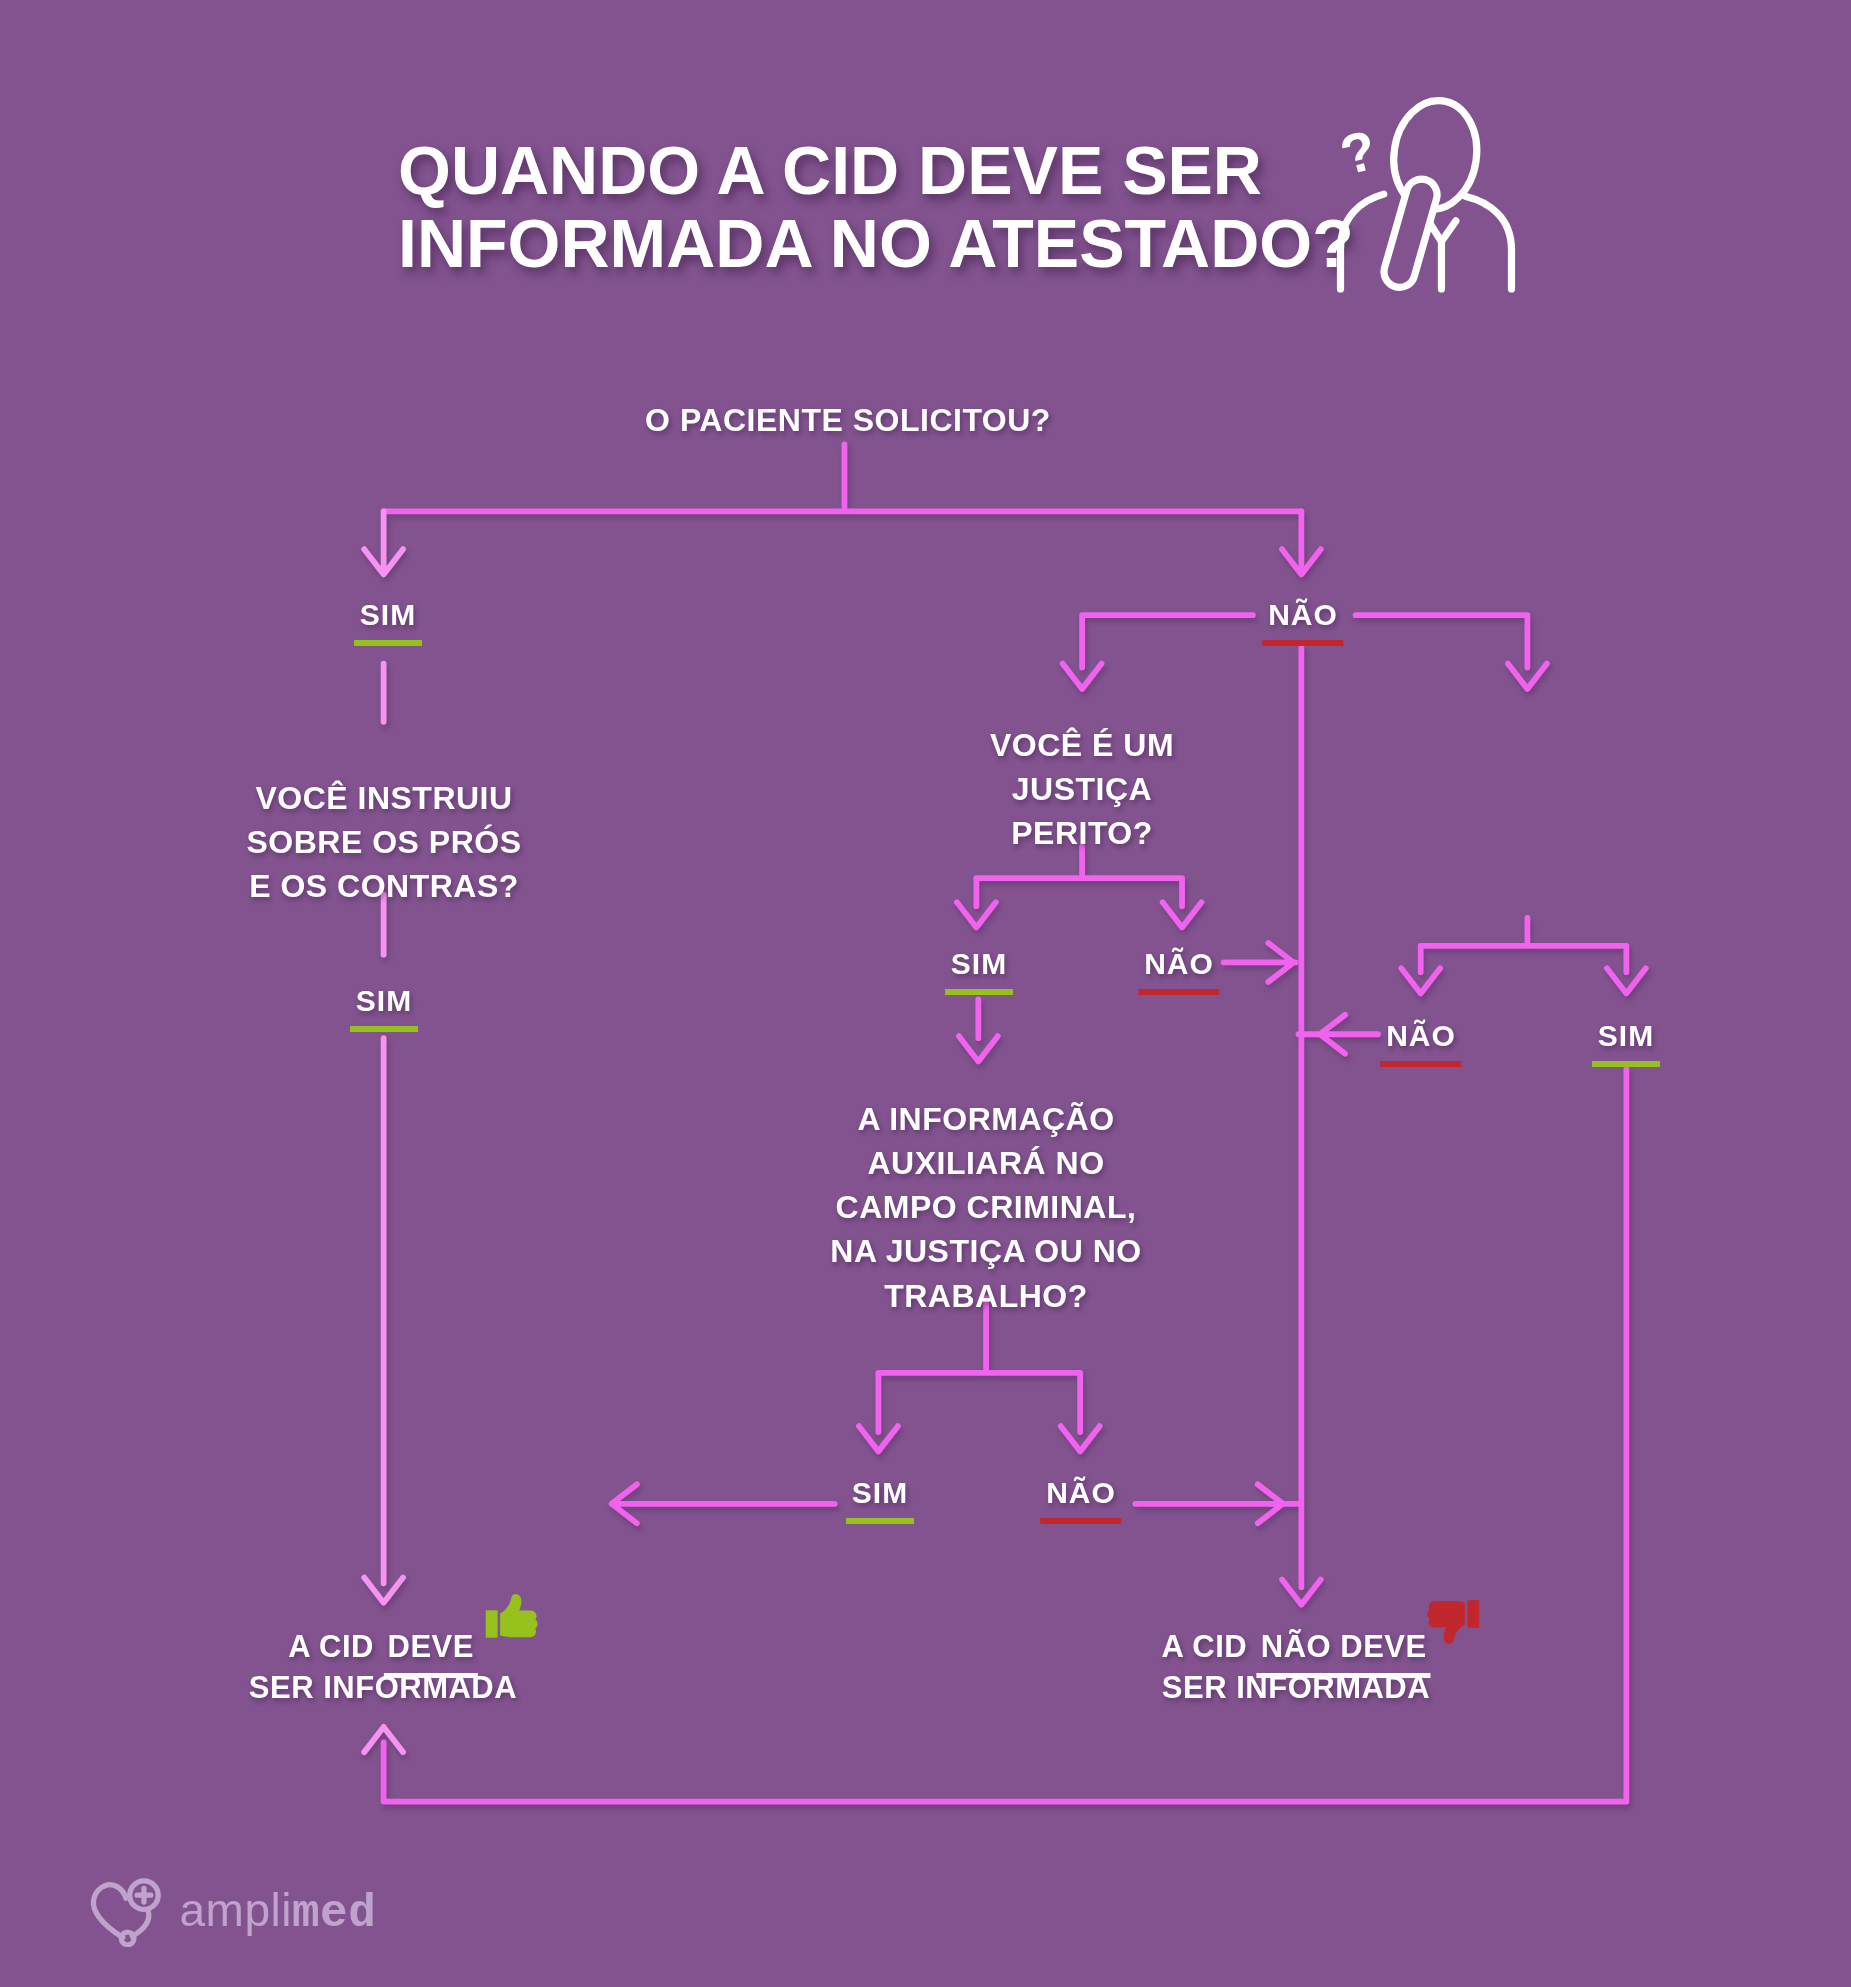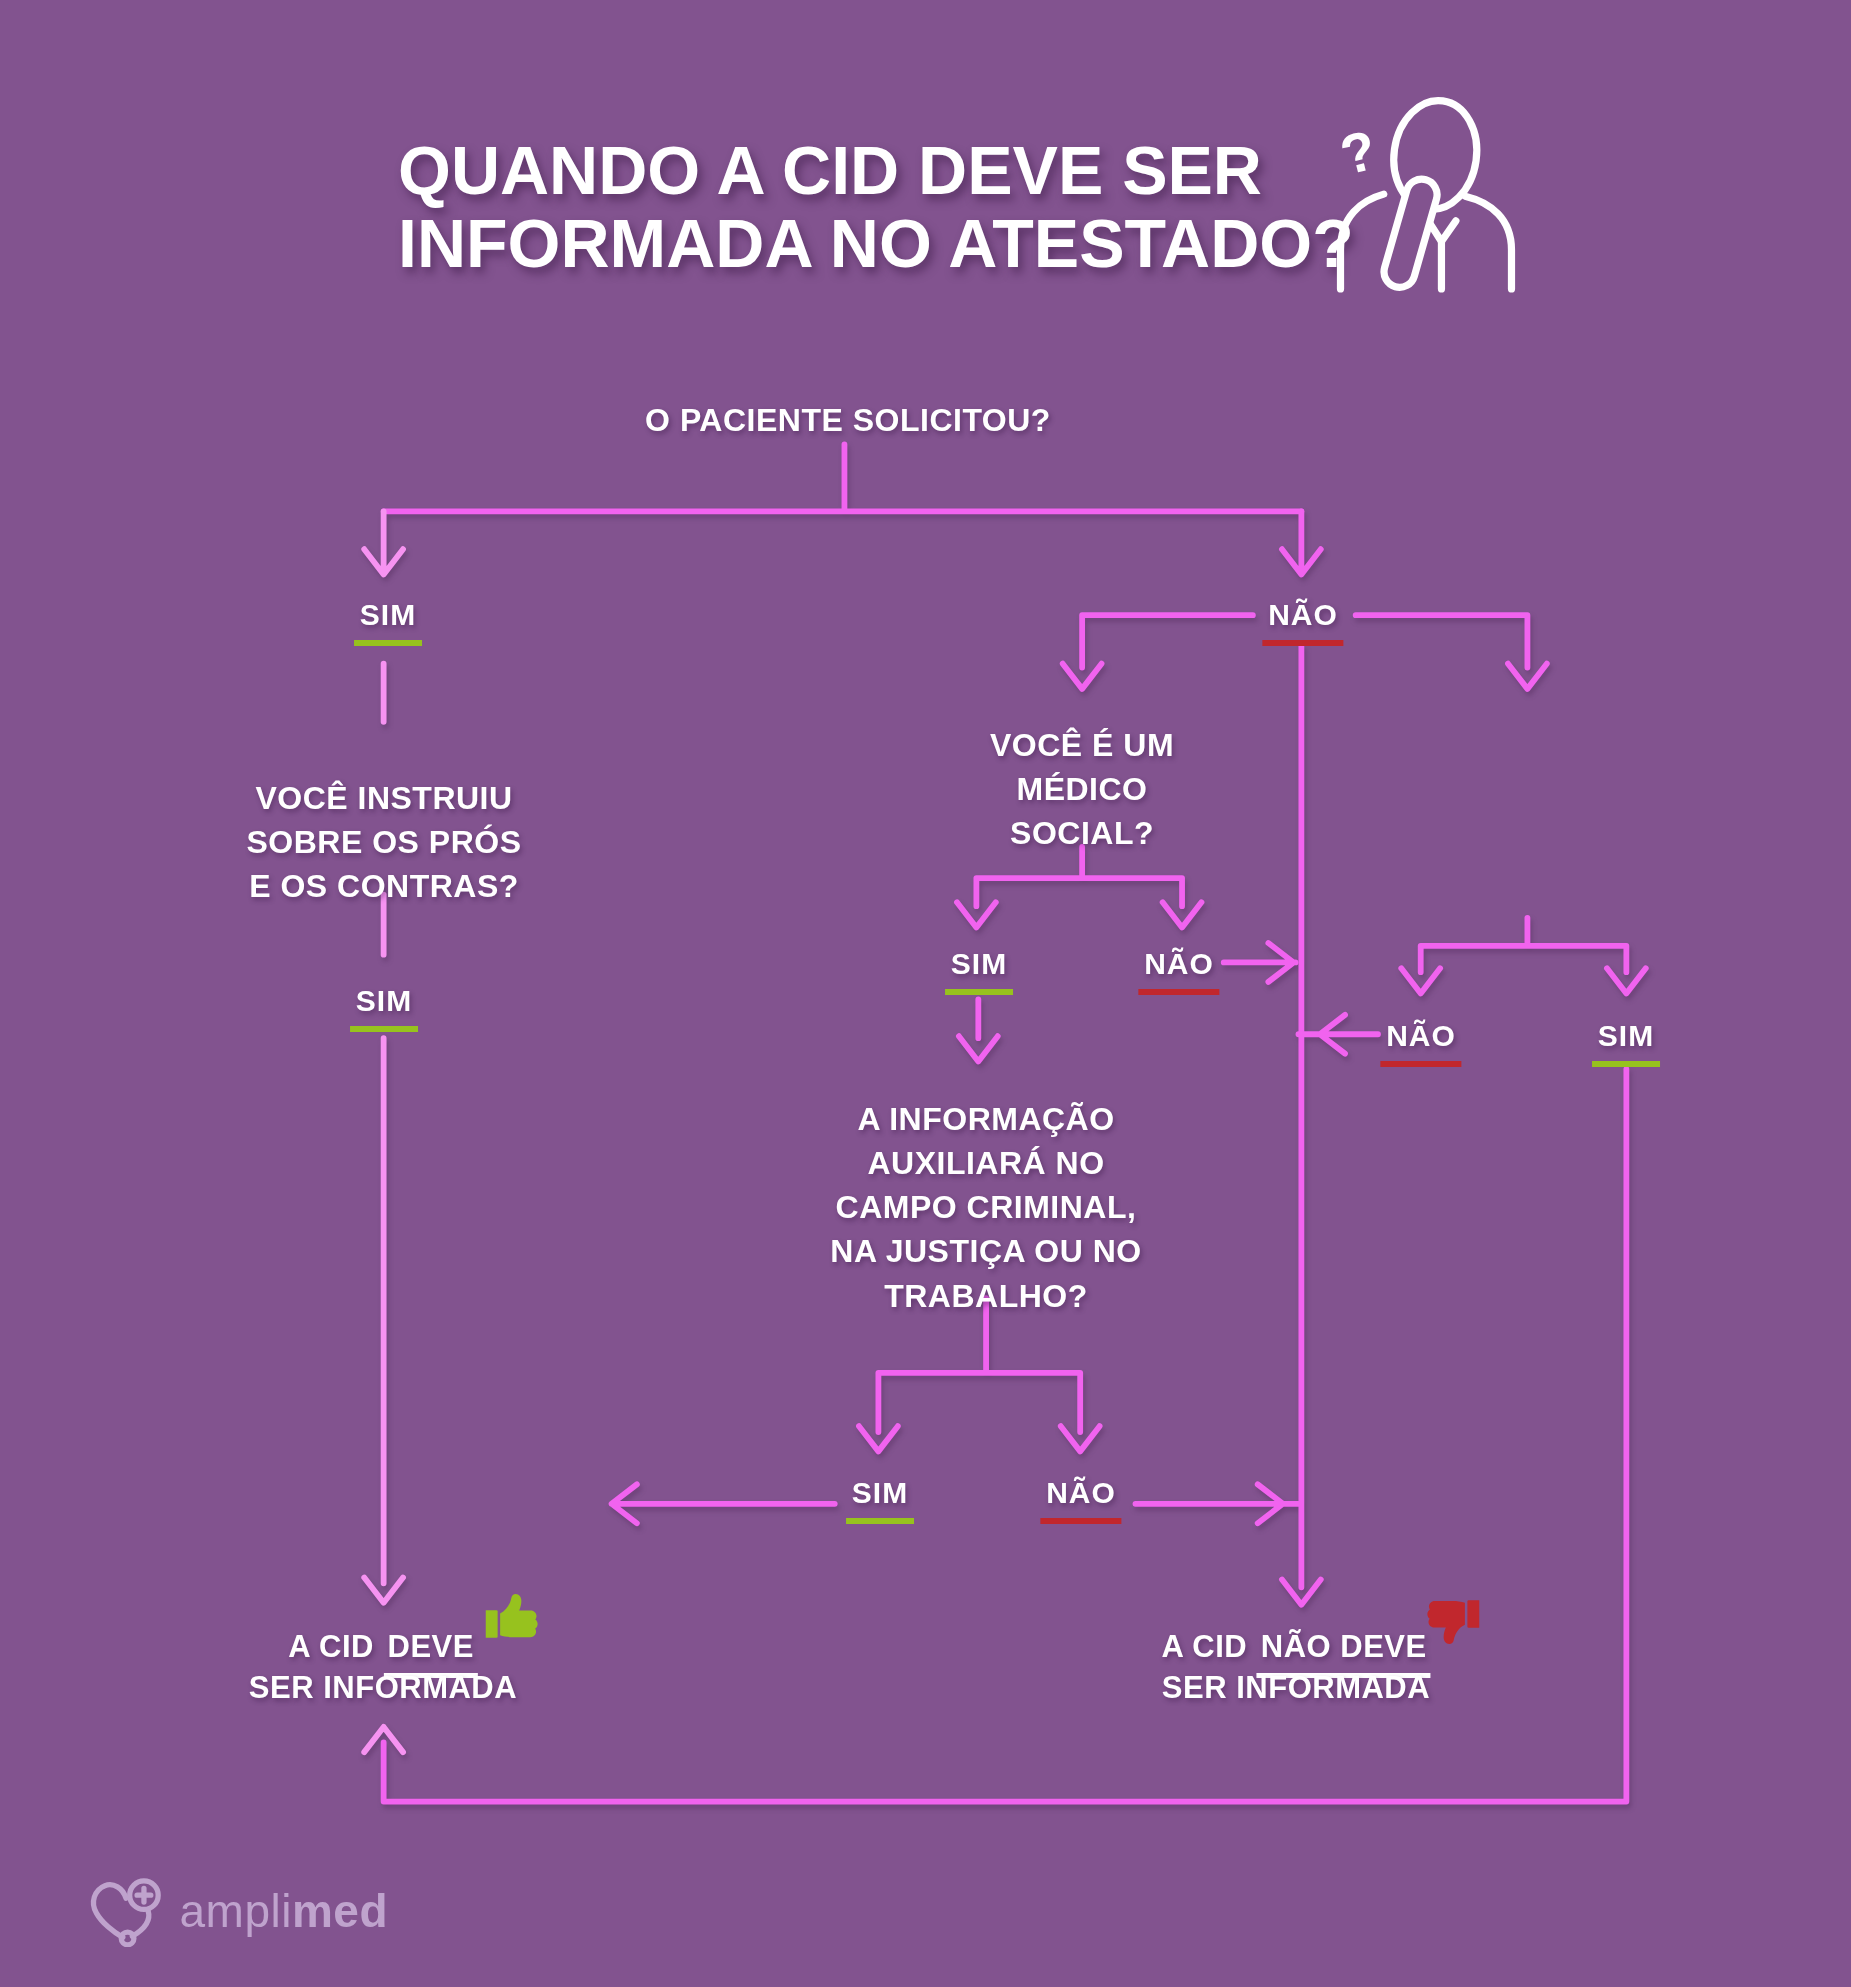--- a/index.html
+++ b/index.html
@@ -32,21 +32,21 @@
   .icon{position:absolute;}
   .thumb-up path{fill:var(--green);}
   .thumb-down path{fill:var(--red);}
   .thinker path,.thinker ellipse,.thinker circle,.thinker line{stroke:#fff;stroke-width:7;fill:none;stroke-linecap:round;stroke-linejoin:round;}
   .thinker .mask{fill:var(--bg);}
   .thinker text{fill:#fff;font-family:"Liberation Sans",sans-serif;font-weight:700;font-size:54px;}
   .logo{position:absolute;left:41px;top:1875px;display:flex;align-items:center;gap:15.5px;color:var(--logo);}
   .logo-mark path,.logo-mark circle{stroke:var(--logo);stroke-width:5;fill:none;stroke-linecap:round;}
   .logo-text{font-size:46px;letter-spacing:0.5px;}
   .lg-ampli{font-weight:400;}
-  .lg-med{font-weight:700;}
+  .lg-med{font-weight:700;font-family:Liberation Mono, monospace;}
 </style>
 </head>
 <body>
 
 <div class="canvas">
 
   <svg class="flow" viewBox="0 0 1908 2048" aria-hidden="true">
 
     <path d="M822 458 V527 M347 527 H1293"></path>
 
@@ -106,21 +106,21 @@
   <div class="lblw" style="left:1256px;top:598px">
     <span class="lbl r">NÃO</span>
   </div>
 
   <div class="q" style="left:337px;top:776px;width:291px">VOCÊ INSTRUIU SOBRE OS PRÓS E OS CONTRAS?</div>
 
   <div class="lblw" style="left:337px;top:984px">
     <span class="lbl g">SIM</span>
   </div>
 
-  <div class="q" style="left:1035px;top:723px;width:204px">VOCÊ É UM MÉDICO SOCIAL?</div>
+  <div class="q" style="left:1035px;top:723px;width:204px">VOCÊ É UM JUSTIÇA PERITO?</div>
 
   <div class="lblw" style="left:932px;top:947px">
     <span class="lbl g">SIM</span>
   </div>
   <div class="lblw" style="left:1132px;top:947px">
     <span class="lbl r">NÃO</span>
   </div>
 
 
   <div class="lblw" style="left:1374px;top:1019px">

